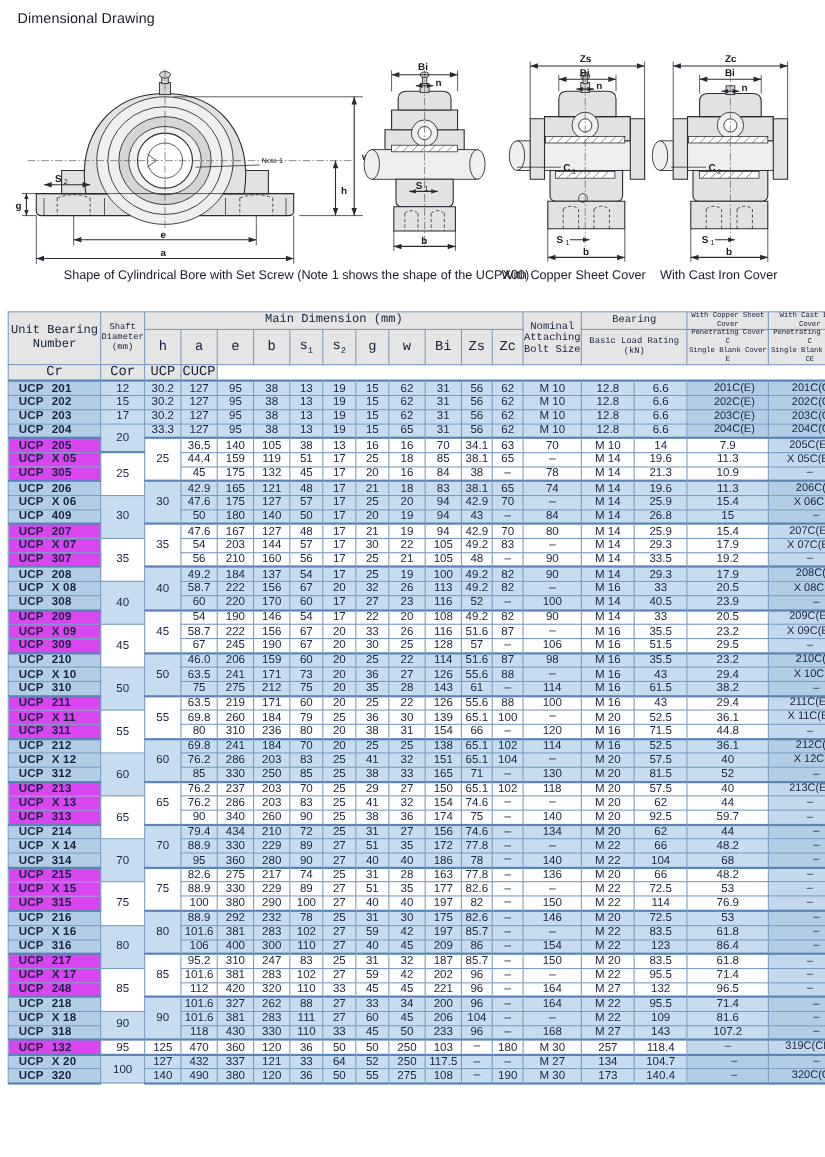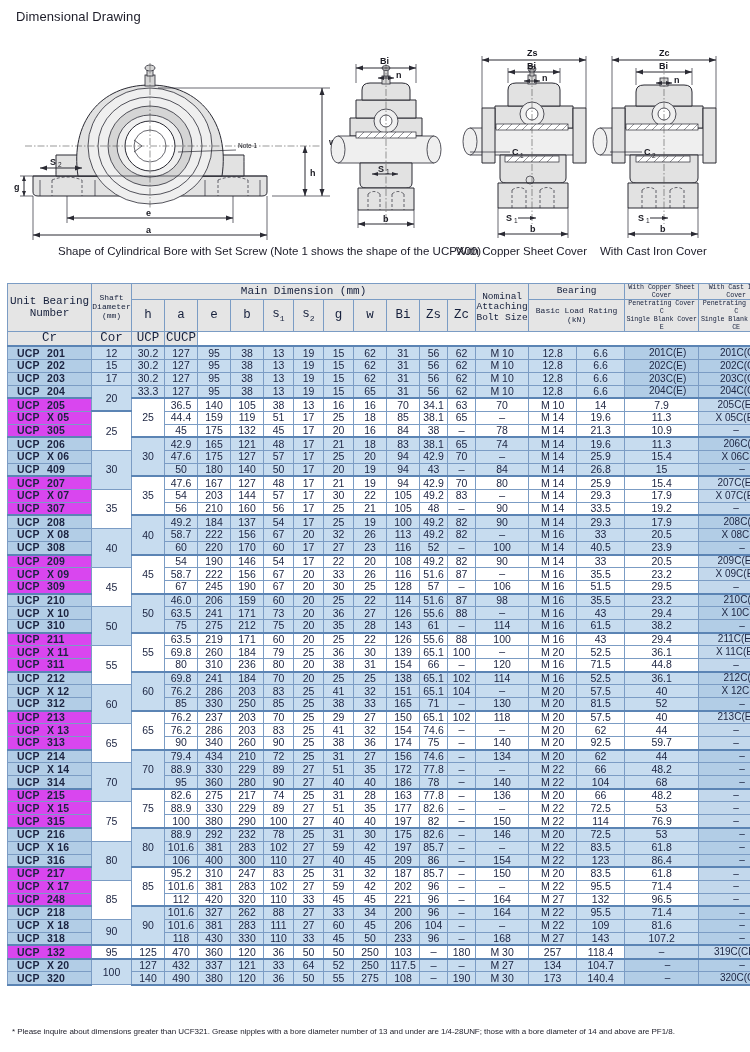--- a/index.html
+++ b/index.html
@@ -1464,14 +1464,13 @@
             <td class="num">M 30</td>
             <td class="num">173</td>
             <td class="num">140.4</td>
             <td class="cov">–</td>
             <td class="cov">320C(CE)</td>
           </tr>
         </tbody>
     </table>
   </div>
 
-  <div class="footnote">* Please inquire about dimensions greater than UCF321. Grease nipples with a bore diameter number of 13 and under are 1/4-28UNF; those with a bore diameter of 14 and above are PF1/8.</div>
 </div>
 
 </body></html>

